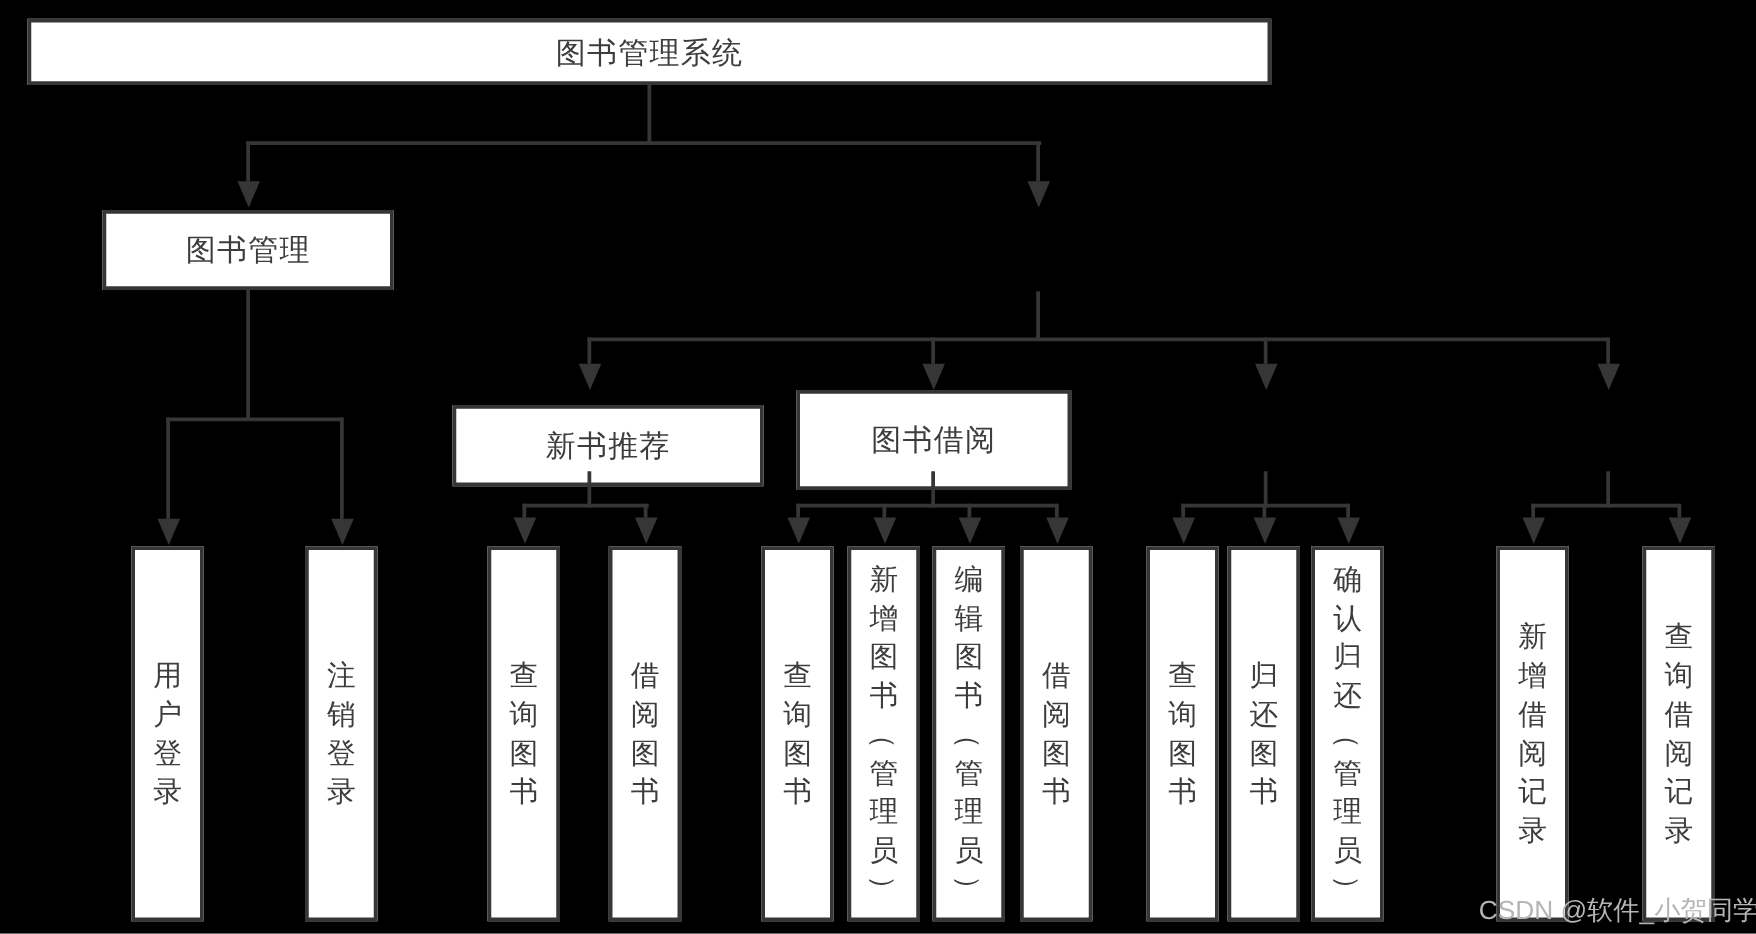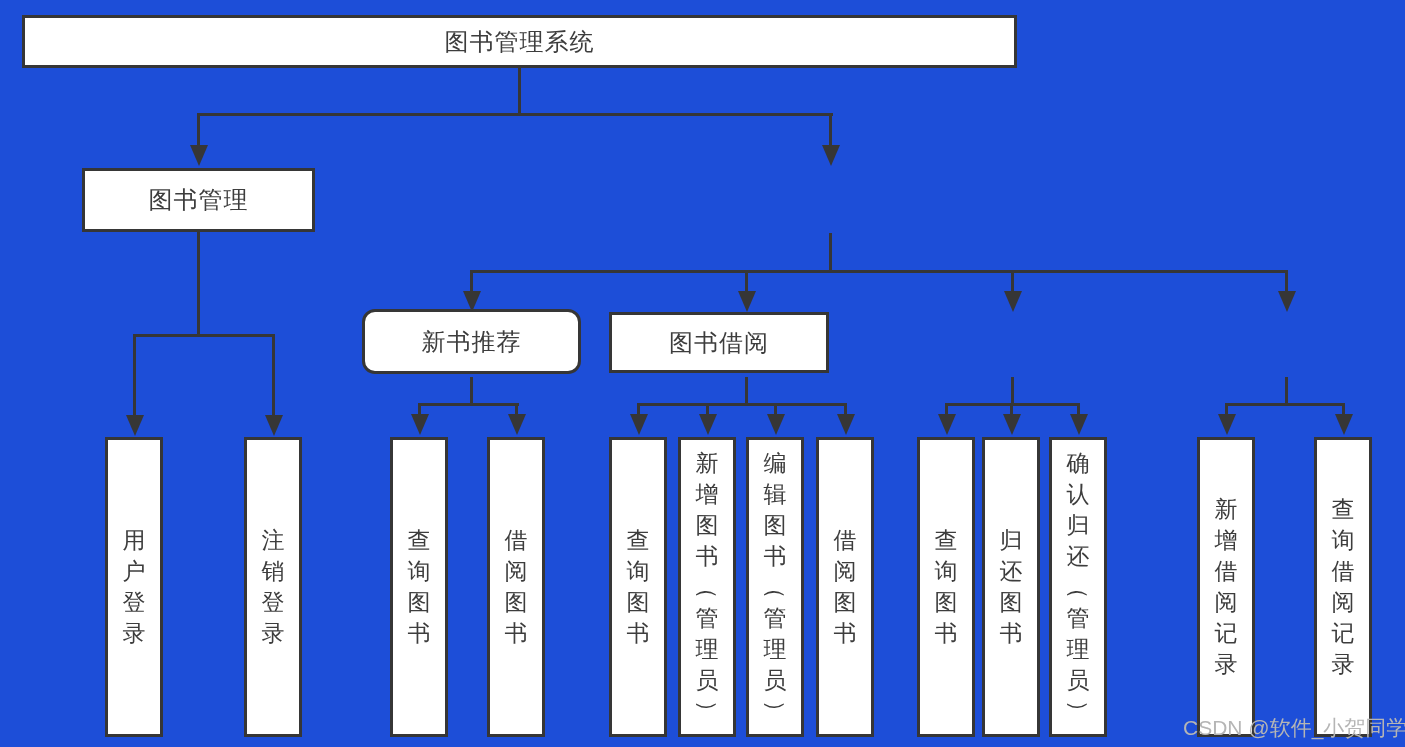--- a/index.html
+++ b/index.html
@@ -1,19 +1,19 @@
 <!DOCTYPE html>
 <html><head>
 <meta charset="utf-8">
 <style>
   html,body { margin:0; padding:0; background:#ffffff; }
   #canvas {
     position:relative;
     width:1405px; height:747px;
-    background:#1d4ed8;
+    background:#000000;
     font-family:"Liberation Sans","DejaVu Sans",sans-serif;
     overflow:hidden;
   }
   .box {
     position:absolute;
     background:#ffffff;
     border:3px solid #363636;
     box-sizing:border-box;
     display:flex;
     align-items:center;
@@ -59,24 +59,24 @@
 <div id="canvas">
 
   <div class="box hbox" style="left:22px; top:15px; width:995px; height:53px;">
     <span>图书管理系统</span>
   </div>
 
   <div class="box hbox" style="left:82px; top:168px; width:233px; height:64px;">
     <span>图书管理</span>
   </div>
 
-  <div class="box hbox" style="left:362px; top:309px; width:219px; height:65px;border-radius:13px;">
+  <div class="box hbox" style="left:362px; top:324px; width:249px; height:65px;">
     <span>新书推荐</span>
   </div>
-  <div class="box hbox" style="left:609px; top:312px; width:220px; height:61px;">
+  <div class="box hbox" style="left:637px; top:312px; width:220px; height:80px;">
     <span>图书借阅</span>
   </div>
 
   <div class="box vbox" style="left:105px; top:437px; width:58px; height:300px;">
       <span class="vchar">用</span>
       <span class="vchar">户</span>
       <span class="vchar">登</span>
       <span class="vchar">录</span>
     </div>
   <div class="box vbox" style="left:244px; top:437px; width:58px; height:300px;">

